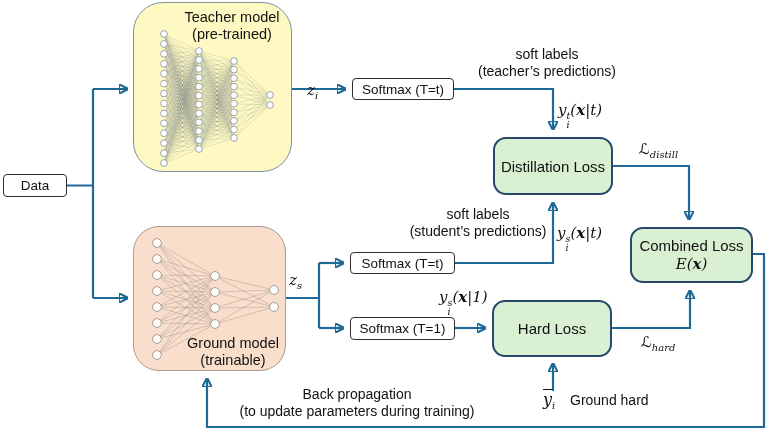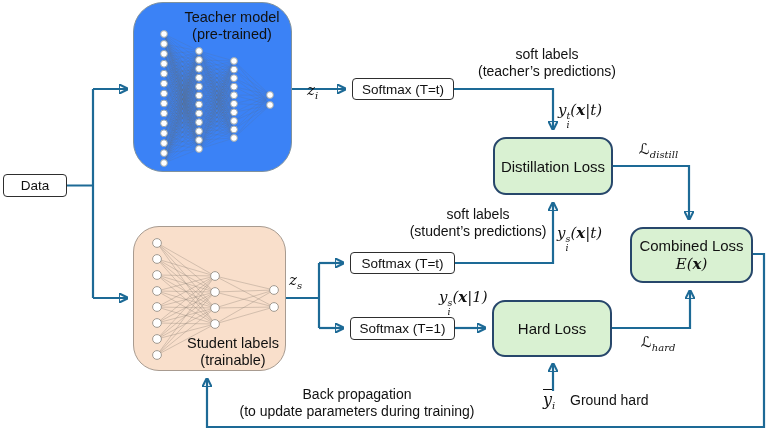--- a/index.html
+++ b/index.html
@@ -3,21 +3,21 @@
 <meta charset="utf-8">
 <style>
   html,body{margin:0;padding:0;background:#fff;}
   #stage{
     position:relative;width:768px;height:437px;background:#ffffff;overflow:hidden;
     font-family:"Liberation Sans","DejaVu Sans",sans-serif;color:#1a1a1a;
   }
   .abs{position:absolute;}
   
   .panel{position:absolute;box-sizing:border-box;border:1.6px solid #7f929e;}
-  .panel.teacher{background:#3b82f6;border-radius:30px;}
+  .panel.teacher{background:#fef9c3;border-radius:30px;}
   .panel.student{background:#f9dfcb;border-color:#a89b90;border-radius:26px;}
   .panel-title{position:absolute;text-align:center;font-size:14.5px;line-height:17px;color:#111;}
   .panel svg{position:absolute;left:0;top:0;}
   
   .pill{
     position:absolute;box-sizing:border-box;background:#ffffff;border:1.6px solid #2e2e2e;
     border-radius:4px;display:flex;align-items:center;justify-content:center;
     font-size:13.5px;white-space:nowrap;color:#111;
   }
   
@@ -475,21 +475,21 @@
         <circle cx="23" cy="112" r="4.4" fill="#ffffff" stroke="#a39a90" stroke-width="1"></circle>
         <circle cx="23" cy="128" r="4.4" fill="#ffffff" stroke="#a39a90" stroke-width="1"></circle>
         <circle cx="81" cy="49" r="4.4" fill="#ffffff" stroke="#a39a90" stroke-width="1"></circle>
         <circle cx="81" cy="65" r="4.4" fill="#ffffff" stroke="#a39a90" stroke-width="1"></circle>
         <circle cx="81" cy="81" r="4.4" fill="#ffffff" stroke="#a39a90" stroke-width="1"></circle>
         <circle cx="81" cy="97" r="4.4" fill="#ffffff" stroke="#a39a90" stroke-width="1"></circle>
         <circle cx="140" cy="63" r="4.4" fill="#ffffff" stroke="#a39a90" stroke-width="1"></circle>
         <circle cx="140" cy="80" r="4.4" fill="#ffffff" stroke="#a39a90" stroke-width="1"></circle>
       </svg>
     <div class="panel-title" style="left:47px;right:0;top:108px;">
-      <div>Student labels</div>
+      <div>Ground model</div>
       <div>(trainable)</div>
     </div>
   </div>
 
   <div class="pill" style="left:352px;top:78px;width:102px;height:22px;">
     <span>Softmax (T=t)</span>
   </div>
   <div class="pill" style="left:350px;top:252px;width:105px;height:22px;">
     <span>Softmax (T=t)</span>
   </div>

